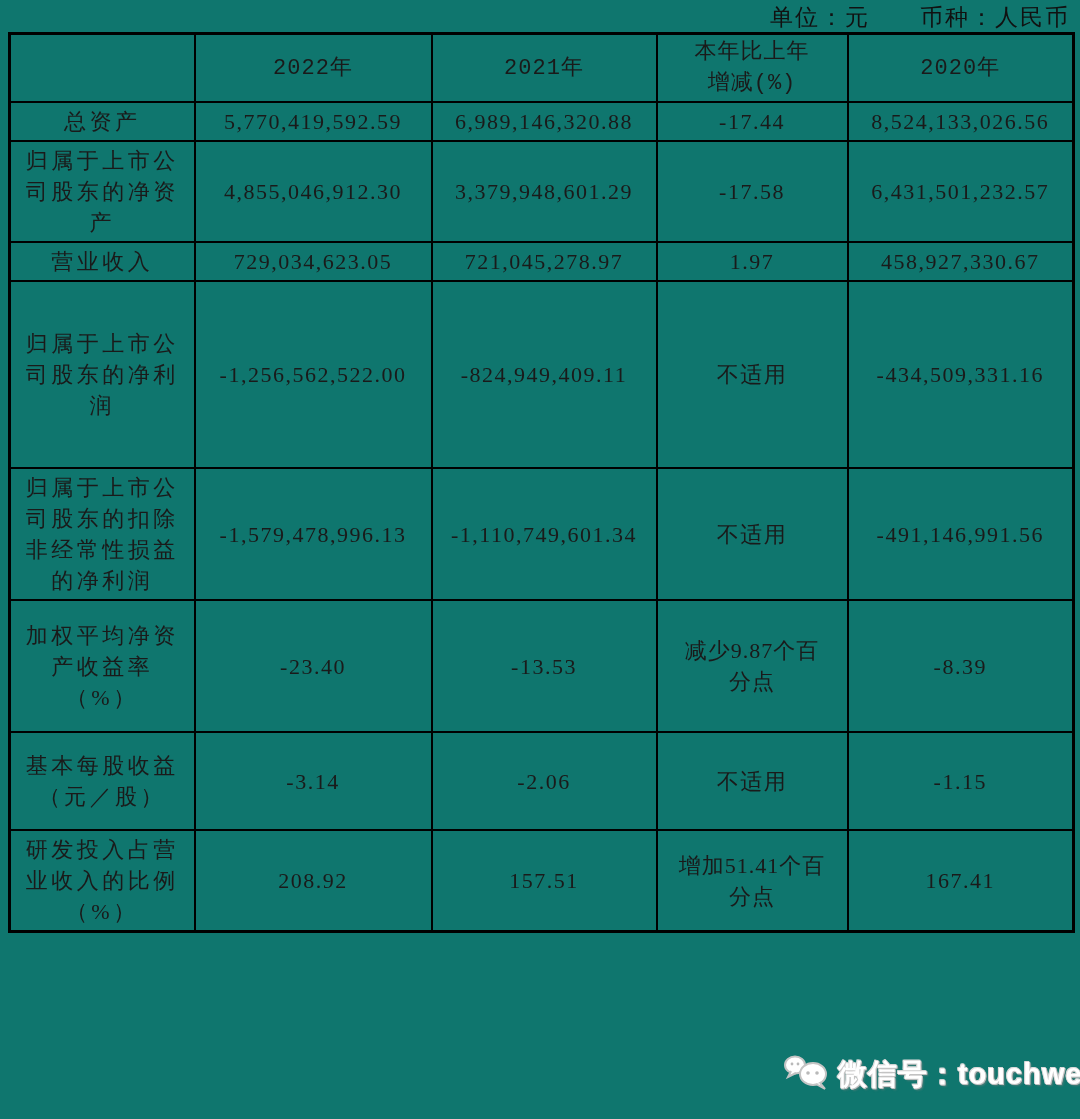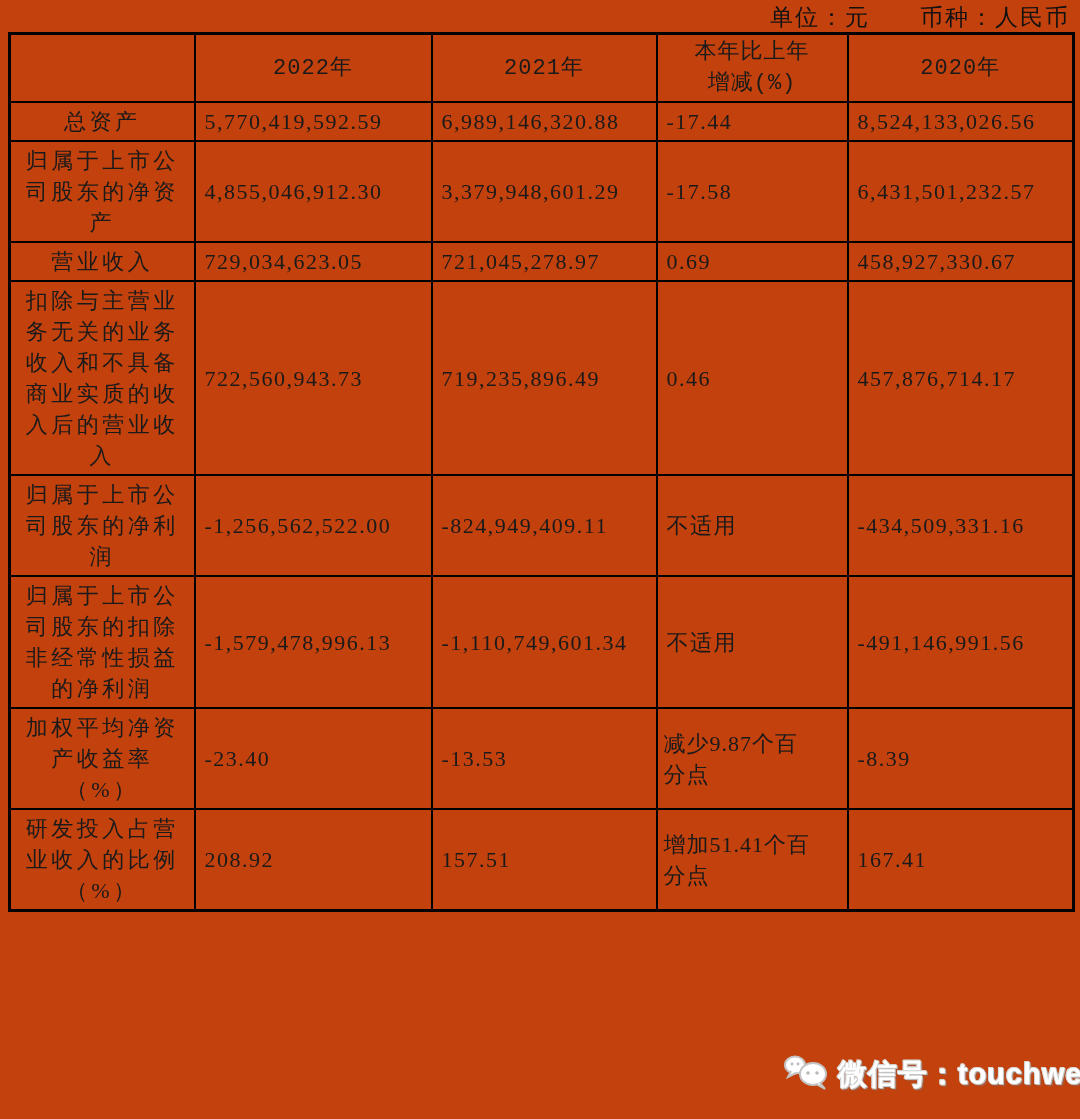--- a/index.html
+++ b/index.html
@@ -1,21 +1,21 @@
 <!DOCTYPE html>
 <html><head>
 <meta charset="utf-8">
 <style>
   * { margin: 0; padding: 0; box-sizing: border-box; }
   html, body { background: #ffffff; }
   .page {
     position: relative;
     width: 1080px;
     height: 1119px;
-    background: #c2410c;
+    background: #0f766e;
     font-family: "Liberation Serif", "DejaVu Serif", serif;
     color: #1a1a1a;
     overflow: hidden;
   }
   .unit-line {
     position: absolute;
     top: 2px;
     right: 10px;
     font-size: 23px;
     letter-spacing: 2px;
@@ -44,25 +44,26 @@
     letter-spacing: 1px;
     padding: 2px 4px;
   }
   td.lbl {
     text-align: center;
     padding: 3px 10px;
     letter-spacing: 3.5px;
     white-space: pre-line;
   }
   td.num {
-    text-align: left;
+    text-align: center;
     padding: 2px 9px;
     letter-spacing: 1.5px;
   }
   td.chg-center {
+    text-align: center;
     white-space: pre-line;
     letter-spacing: 1px;
     padding: 3px 6px;
   }
   
   thead tr          { height: 65px; font-family: Liberation Mono, monospace; }
   tbody tr:nth-child(1)  { height: 38px; }
   tbody tr:nth-child(2)  { height: 93px; }
   tbody tr:nth-child(3)  { height: 38px; }
   tbody tr:nth-child(4)  { height: 187px; }
@@ -136,34 +137,22 @@
 产</td>
         <td class="num">4,855,046,912.30</td>
         <td class="num">3,379,948,601.29</td>
         <td class="num">-17.58</td>
         <td class="num">6,431,501,232.57</td>
       </tr>
       <tr>
         <td class="lbl">营业收入</td>
         <td class="num">729,034,623.05</td>
         <td class="num">721,045,278.97</td>
-        <td class="num">0.69</td>
+        <td class="num">1.97</td>
         <td class="num">458,927,330.67</td>
-      </tr>
-      <tr>
-        <td class="lbl">扣除与主营业
-务无关的业务
-收入和不具备
-商业实质的收
-入后的营业收
-入</td>
-        <td class="num">722,560,943.73</td>
-        <td class="num">719,235,896.49</td>
-        <td class="num">0.46</td>
-        <td class="num">457,876,714.17</td>
       </tr>
       <tr>
         <td class="lbl">归属于上市公
 司股东的净利
 润</td>
         <td class="num">-1,256,562,522.00</td>
         <td class="num">-824,949,409.11</td>
         <td class="num">不适用</td>
         <td class="num">-434,509,331.16</td>
       </tr>
@@ -178,20 +167,28 @@
         <td class="num">-491,146,991.56</td>
       </tr>
       <tr>
         <td class="lbl">加权平均净资
 产收益率（%）</td>
         <td class="num">-23.40</td>
         <td class="num">-13.53</td>
         <td class="chg-center">减少9.87个百
 分点</td>
         <td class="num">-8.39</td>
+      </tr>
+      <tr>
+        <td class="lbl">基本每股收益
+（元／股）</td>
+        <td class="num">-3.14</td>
+        <td class="num">-2.06</td>
+        <td class="num">不适用</td>
+        <td class="num">-1.15</td>
       </tr>
       <tr>
         <td class="lbl">研发投入占营
 业收入的比例
 （%）</td>
         <td class="num">208.92</td>
         <td class="num">157.51</td>
         <td class="chg-center">增加51.41个百
 分点</td>
         <td class="num">167.41</td>

